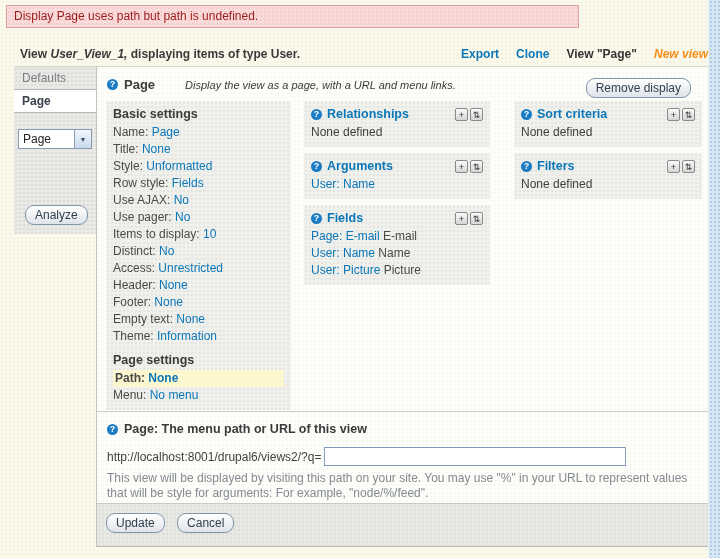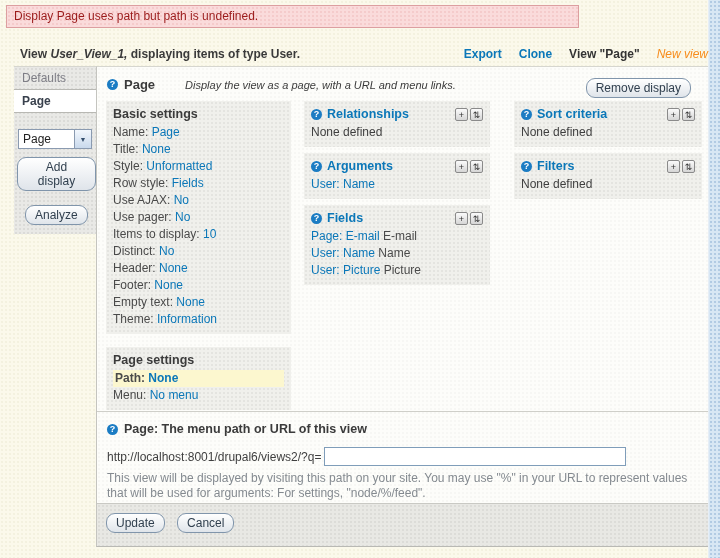--- a/index.html
+++ b/index.html
@@ -30,21 +30,21 @@
   
   .view-header {
     position:absolute; left:20px; top:44px; width:688px; height:20px;
     display:flex; align-items:center; font-weight:bold; color:#3a3a3a;
   }
   .view-title { white-space:pre; }
   .view-title i { font-style:italic; }
   .view-links { margin-left:auto; display:flex; column-gap:17px; align-items:center; }
   .hlink { color:#0b77b8; font-weight:bold; cursor:pointer; }
   .hlink-dark { color:#333; font-weight:bold; cursor:pointer; }
-  .hlink-new { color:#f78d1d; font-weight:normal; font-style:italic; cursor:pointer; }
+  .hlink-new { color:#f78d1d; font-weight:bold; font-style:italic; cursor:pointer; }
   
   .sidebar {
     position:absolute; left:14px; top:66px; width:82px; height:168px;
     background-color:#e9e9e6;
     background-image:radial-gradient(rgba(0,0,0,0.06) 1px, transparent 1px);
     background-size:4px 4px;
     border-top:1px solid #d6d6cf;
   }
   .tab {
     height:23px; line-height:22px; padding-left:8px;
@@ -147,21 +147,20 @@
     </span>
   </div>
 
   <div class="sidebar">
     <div class="tab">Defaults</div>
     <div class="tab active">Page</div>
     <div class="select">
       <span class="txt">Page</span>
       <span class="arrow">▼</span>
     </div>
-    <button class="btn btn-add">Add display</button>
     <button class="btn btn-analyze">Analyze</button>
   </div>
 
   <div class="panel">
     <div class="panel-head">
       <span class="help">?</span>
       <span class="panel-title">Page</span>
       <span class="panel-desc">Display the view as a page, with a URL and menu links.</span>
     </div>
     <button class="btn btn-remove">Remove display</button>
@@ -170,20 +169,21 @@
       <div class="block-title">Basic settings</div>
       <div>
           <div class="bs-row"><span class="bs-label">Name: </span><span class="bs-value">Page</span></div>
           <div class="bs-row"><span class="bs-label">Title: </span><span class="bs-value">None</span></div>
           <div class="bs-row"><span class="bs-label">Style: </span><span class="bs-value">Unformatted</span></div>
           <div class="bs-row"><span class="bs-label">Row style: </span><span class="bs-value">Fields</span></div>
           <div class="bs-row"><span class="bs-label">Use AJAX: </span><span class="bs-value">No</span></div>
           <div class="bs-row"><span class="bs-label">Use pager: </span><span class="bs-value">No</span></div>
           <div class="bs-row"><span class="bs-label">Items to display: </span><span class="bs-value">10</span></div>
           <div class="bs-row"><span class="bs-label">Distinct: </span><span class="bs-value">No</span></div>
+          <div class="bs-row"><span class="bs-label">Access: </span><span class="bs-value">Unrestricted</span></div>
           <div class="bs-row"><span class="bs-label">Header: </span><span class="bs-value">None</span></div>
           <div class="bs-row"><span class="bs-label">Footer: </span><span class="bs-value">None</span></div>
           <div class="bs-row"><span class="bs-label">Empty text: </span><span class="bs-value">None</span></div>
           <div class="bs-row"><span class="bs-label">Theme: </span><span class="bs-value">Information</span></div>
         </div>
     </div>
 
     <div class="block" style="left:9px; top:280px; width:185px;">
       <div class="block-title">Page settings</div>
       <div class="path-row">
@@ -261,19 +261,19 @@
 
     <div class="form-sep"></div>
     <div class="form-title">
       <span class="help">?</span>
       <span>Page: The menu path or URL of this view</span>
     </div>
     <div class="url-row">
       <span class="url-prefix">http://localhost:8001/drupal6/views2/?q=</span>
       <input class="url-input" type="text" value="" style="">
     </div>
-    <div class="form-desc">This view will be displayed by visiting this path on your site. You may use "%" in your URL to represent values that will be used for arguments: For settings, "node/%/feed".</div>
+    <div class="form-desc">This view will be displayed by visiting this path on your site. You may use "%" in your URL to represent values that will be style for arguments: For example, "node/%/feed".</div>
     <div class="button-strip">
       <button class="btn">Update</button>
       <button class="btn">Cancel</button>
     </div>
   </div>
 </div>
 
 </body></html>

